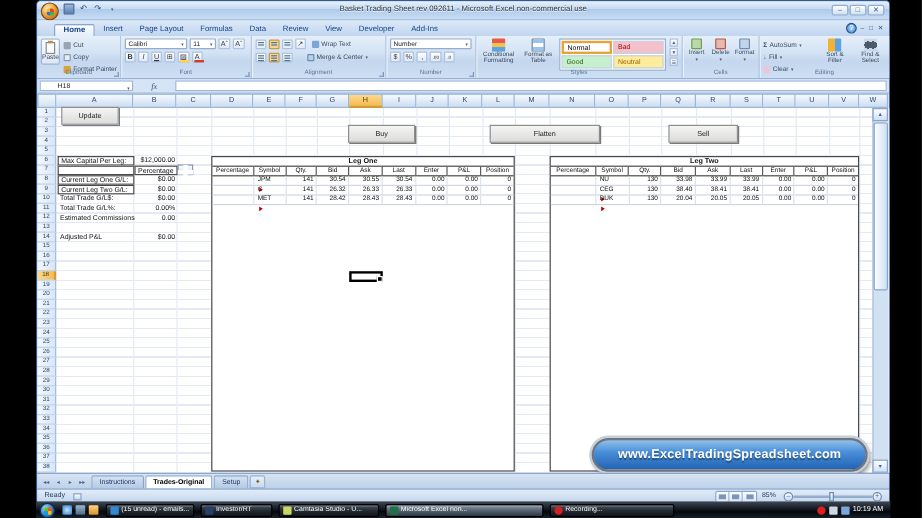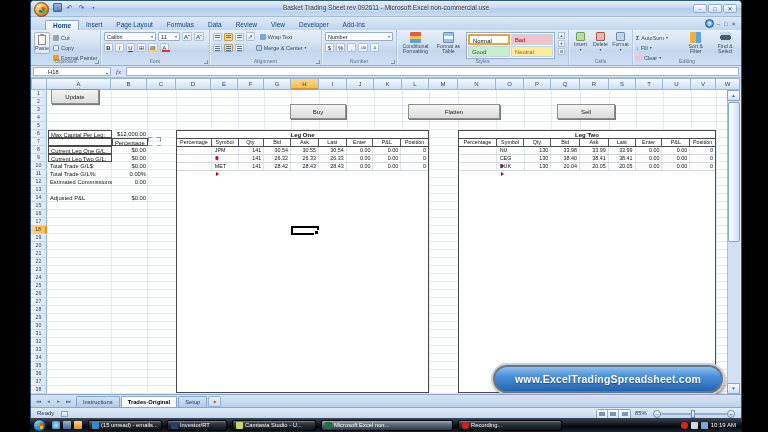--- a/index.html
+++ b/index.html
@@ -137,21 +137,21 @@
     box-shadow:0 0 0 2px #c9cfd6, 2px 3px 4px rgba(0,0,0,.55); display:flex; align-items:center; justify-content:center; }
   #banner span { font-size:10.5px; color:#fff; font-weight:bold; text-shadow:0 1px 1px rgba(0,0,0,.4); letter-spacing:.2px; }
 
   
   #mouse-cursor { position:absolute; left:117px; top:136px; width:13px; height:13px; background:#fff;
     clip-path:polygon(36% 0,64% 0,64% 36%,100% 36%,100% 64%,64% 64%,64% 100%,36% 100%,36% 64%,0 64%,0 36%,36% 36%);
     filter:drop-shadow(1px 1px 0 #555); }
 
   
   #formula-bar { position:absolute; left:0; top:65px; width:100%; height:12px; background:#d6e4f5;
-    border-bottom:1px solid #a6bedc; display:flex; align-items:center; padding:1px 2px; gap:2px; }
+    border-bottom:1px solid #a6bedc; display:flex; align-items:center; padding:1px 2px; gap:12px; }
   #name-box { width:78px; height:9px; background:#fff; border:1px solid #9cb6d8; font-size:5.8px; line-height:8px;
     padding-left:14px; color:#222; position:relative; }
   #name-box .nbarrow { position:absolute; right:2px; top:2px; font-size:4px; color:#4a5b70; }
   #fx-label { font-style:italic; font-family:"Liberation Serif", serif; font-size:7px; color:#3a5a80; padding:0 3px; }
   #formula-field { flex:1; height:9px; background:#fff; border:1px solid #9cb6d8; font-size:5.8px; }
 
   
   #vscroll { position:absolute; right:1px; top:89px; width:13px; height:304px; background:#d2e1f2; border-left:1px solid #a6bedc; }
   .scroll-btn { position:absolute; width:13px; height:11px; background:linear-gradient(#fdfeff,#cfe0f4);
     border:1px solid #8aa6cc; font-size:4.5px; text-align:center; line-height:10px; color:#44618e; }

